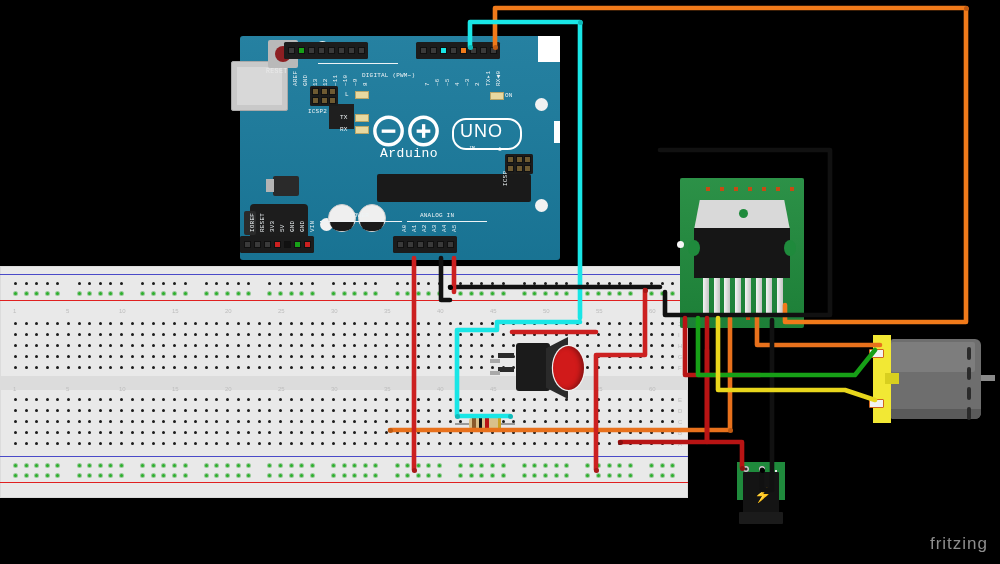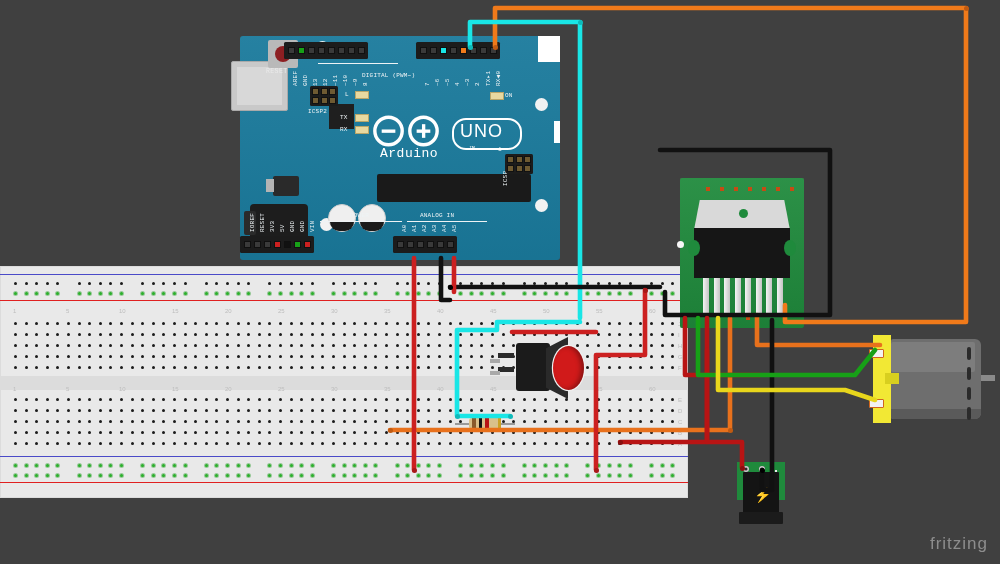--- a/index.html
+++ b/index.html
@@ -1,17 +1,17 @@
 <!DOCTYPE html>
 <html><head>
 <meta charset="utf-8">
 <style>
   html,body{margin:0;padding:0;background:#ffffff;}
   body{font-family:"Liberation Sans",sans-serif;}
-  #stage{position:relative;width:1000px;height:564px;background:#404040;overflow:hidden;}
+  #stage{position:relative;width:1000px;height:564px;background:#000000;overflow:hidden;}
 
   
   #breadboard{
     position:absolute;left:0;top:266px;width:688px;height:232px;
     background:#e9e9e9;
     box-shadow:inset 0 0 0 1px #dcdcdc;
   }
   .bb-railline{position:absolute;height:1px;width:100%;}
   .bb-railline.blue{background:#4a4ac8;}
   .bb-railline.red{background:#e02020;}

